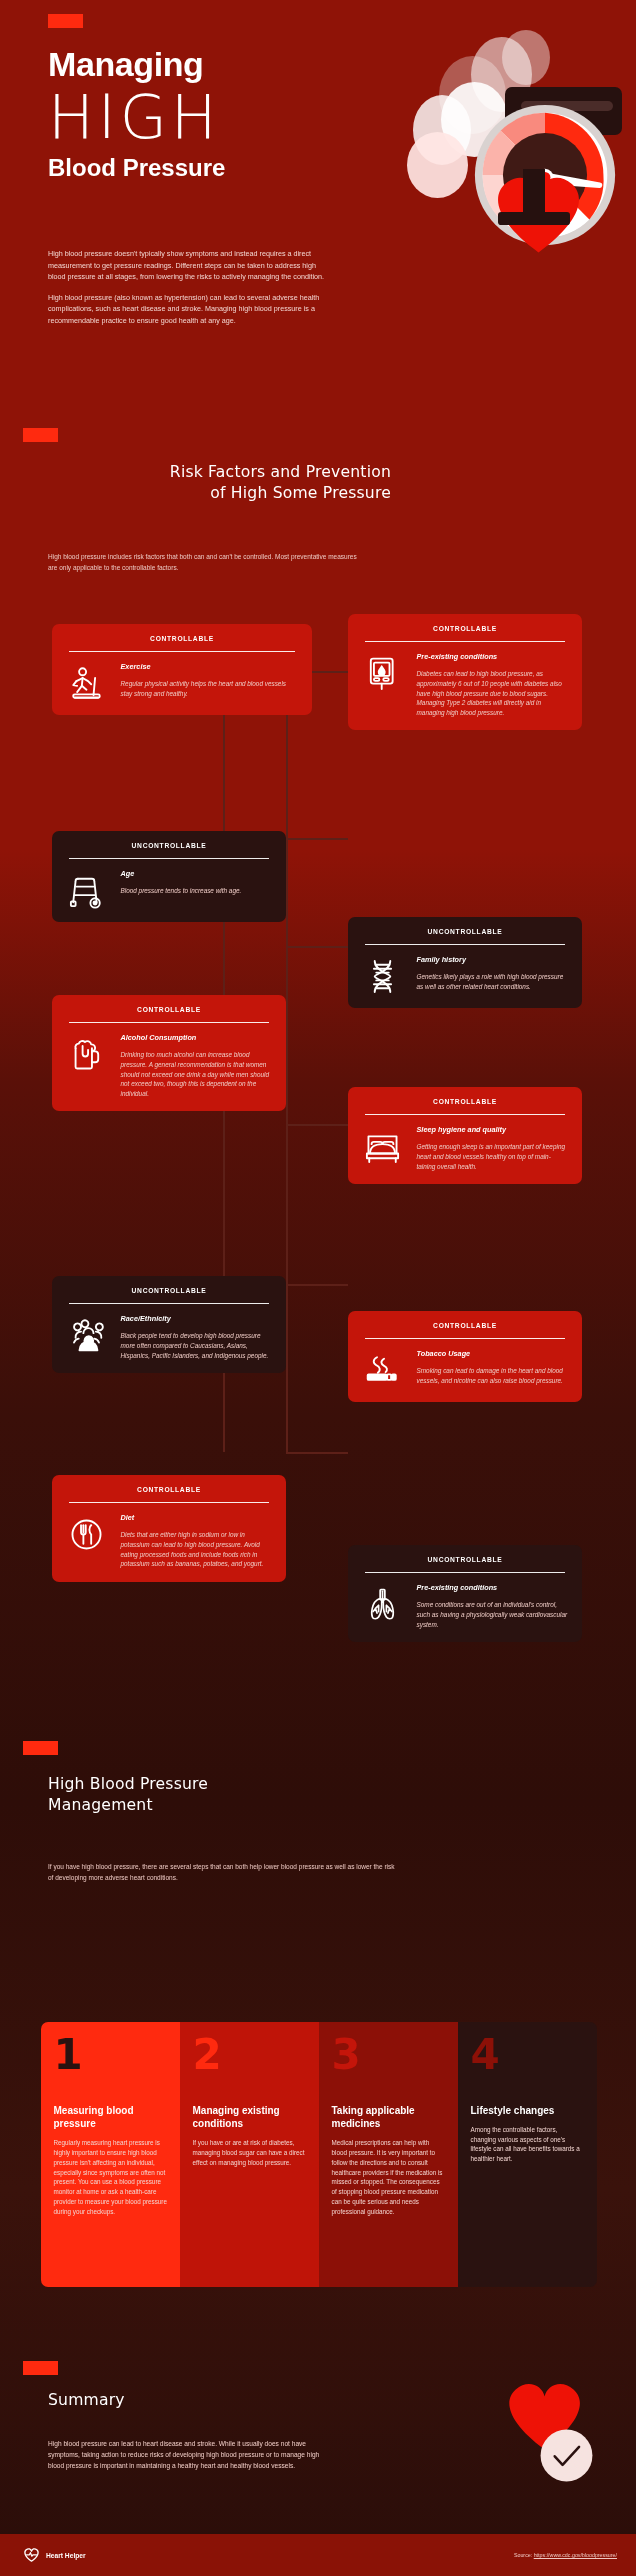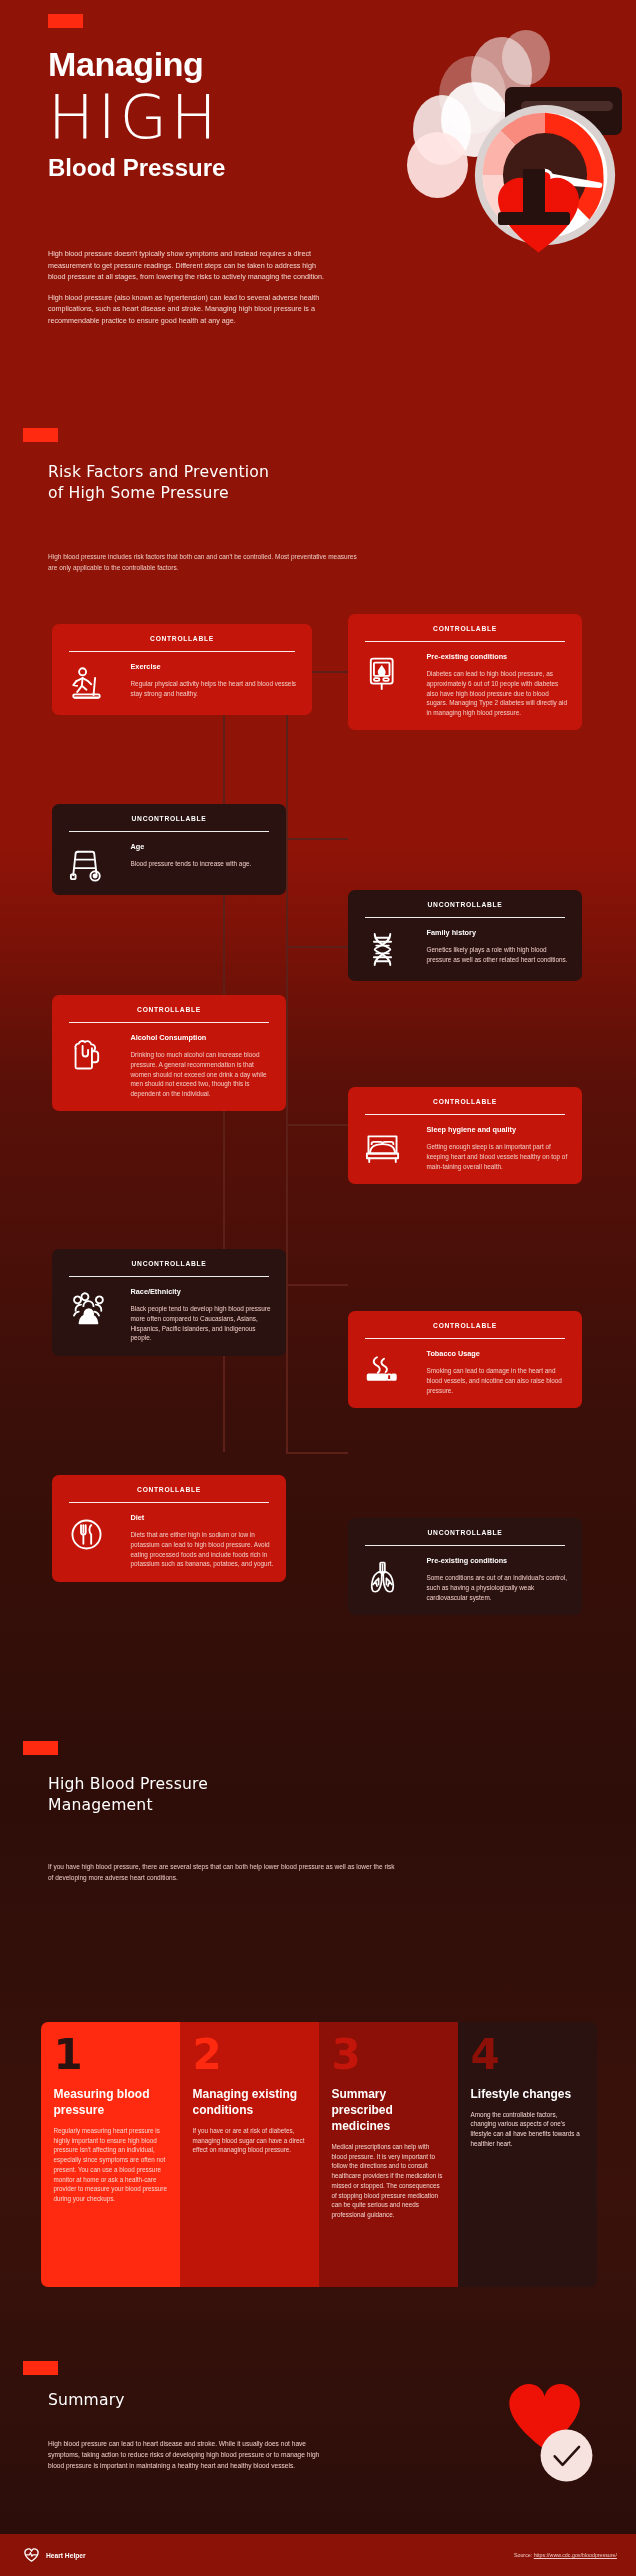--- a/index.html
+++ b/index.html
@@ -60,51 +60,51 @@
     font-size: 6.5px; line-height: 1.62; color: #edc9c3; width: 312px;
   }
 
   
   .card {
     position: absolute;
     border-radius: 7px;
     padding: 11px 12.5px 12.5px 12.5px;
   }
   .card.ctrl { background: #c4150a; }
-  .card.unctrl { background: #2a1210; }
+  .card.unctrl { background: #2a1210; margin-top: 27px; }
   .card-tag {
     text-align: center; font-size: 6.7px; font-weight: bold; color: #ffffff;
     letter-spacing: 0.7px;
   }
   .card-rule {
     height: 0.8px; background: #ffffff; opacity: .92;
     margin: 8.6px 4.7px 11px 4.7px;
   }
-  .card-body { display: flex; gap: 22px; align-items: flex-start; }
+  .card-body { display: flex; gap: 12px; align-items: flex-start; font-style: italic; }
   .card-icon { flex: 0 0 auto; width: 44px; display:flex; align-items:flex-start; justify-content:center; padding-top:1.6px;}
   .card-txt { flex: 1 1 auto; }
   .card-title {
     font-size: 7.3px; font-weight: bold; color: #ffffff; line-height: 1.35;
     margin-bottom: 7px;
   }
   .card-desc { font-size: 6.4px; line-height: 1.52; color: #f0cdc7; }
 
   
   .conn { position: absolute; background: #5d2018; }
 
   
   .mgmt-grid { position: absolute; display: flex; left: 41px; top: 2022px; width: 556px; }
   .mcol { width: 139px; padding: 14px 12.5px 20px 12.5px; min-height: 265px; }
   .mcol .num {
     font-size: 42px; font-weight: bold; line-height: .92;
     font-family: "DejaVu Sans", sans-serif;
   }
   .mcol .mtitle {
-    font-size: 12px; font-weight: bold; color: #fff; line-height: 1.35;
-    margin-top: 11px; margin-bottom: 7.8px;
+    font-size: 10px; font-weight: bold; color: #fff; line-height: 1.35;
+    margin-top: 29px; margin-bottom: 7.8px;
   }
   .mcol .mdesc { font-size: 6.3px; line-height: 1.55; color: #f3d6d1; }
 
   
   .summary-para { font-size: 6.6px; line-height: 1.65; color: #f0cdc7; width: 277px; }
 
   
   .footer {
     position: absolute; left: 0; bottom: 0; width: 637px; height: 42px;
     background: #8a1206; display: flex; align-items: center;
@@ -167,21 +167,21 @@
     </div>
 
     <div class="hero-para">
       <p>High blood pressure doesn't typically show symptoms and instead requires a direct measurement to get pressure readings. Different steps can be taken to address high blood pressure at all stages, from lowering the risks to actively managing the condition.</p>
       <p>High blood pressure (also known as hypertension) can lead to several adverse health complications, such as heart disease and stroke. Managing high blood pressure is a recommendable practice to ensure good health at any age.</p>
     </div>
   </div>
 
   <div class="accent-bar" style="left:23.4px; top:428px;"></div>
 
-  <div style="position:absolute; left:48px; top:462px; width:343px;">
+  <div style="position:absolute; left:48px; top:462px; width:343px;text-align:right;">
     <div class="sec-head">Risk Factors and Prevention</div>
     <div class="sec-head">of High Some Pressure</div>
   </div>
 
   <div style="position:absolute; left:48px; top:552px;">
     <div class="sec-sub">High blood pressure includes risk factors that both can and can't be controlled. Most preventative measures are only applicable to the controllable factors.</div>
   </div>
 
   <div class="conn" style="left:286px; top:671px; width:62px; height:1.6px;"></div>
   <div class="conn" style="left:286px; top:671px; width:1.6px; height:781px;"></div>
@@ -415,21 +415,21 @@
       <div class="mtitle">Measuring blood pressure</div>
       <div class="mdesc">Regularly measuring heart pressure is highly important to ensure high blood pressure isn't affecting an individual, especially since symptoms are often not present. You can use a blood pressure monitor at home or ask a health-care provider to measure your blood pressure during your checkups.</div>
     </div>
     <div class="mcol" style="background:#bf1408;">
       <div class="num" style="color:#ff2a0f;">2</div>
       <div class="mtitle">Managing existing conditions</div>
       <div class="mdesc">If you have or are at risk of diabetes, managing blood sugar can have a direct effect on managing blood pressure.</div>
     </div>
     <div class="mcol" style="background:#8c1007;">
       <div class="num" style="color:#c4150a;">3</div>
-      <div class="mtitle">Summary prescribed medicines</div>
+      <div class="mtitle">Taking applicable medicines</div>
       <div class="mdesc">Medical prescriptions can help with blood pressure. It is very important to follow the directions and to consult healthcare providers if the medication is missed or stopped. The consequences of stopping blood pressure medication can be quite serious and needs professional guidance.</div>
     </div>
     <div class="mcol" style="background:#2a1210; border-radius:0 7px 7px 0;">
       <div class="num" style="color:#8c1007;">4</div>
       <div class="mtitle">Lifestyle changes</div>
       <div class="mdesc">Among the controllable factors, changing various aspects of one's lifestyle can all have benefits towards a healthier heart.</div>
     </div>
   </div>
 
   <div class="accent-bar" style="left:23.4px; top:2361px;"></div>

